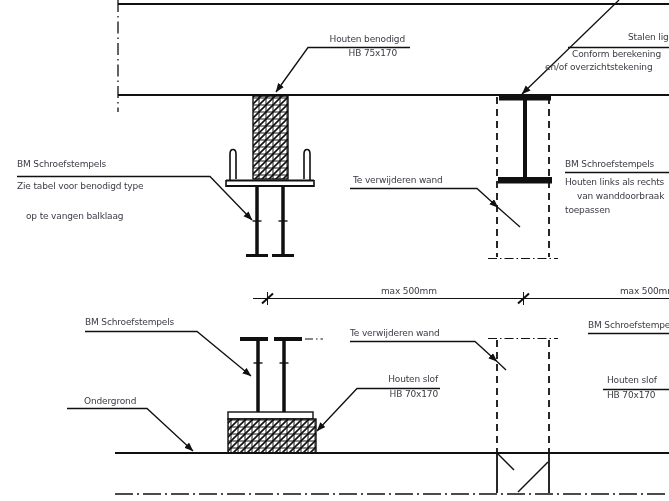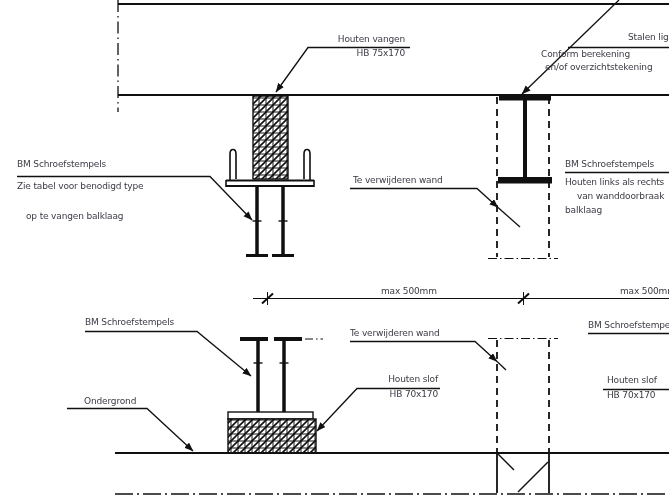--- a/index.html
+++ b/index.html
@@ -126,37 +126,37 @@
       <path d="M85,331.5 H197 L251,376" marker-end="url(#arw)"></path>
       <path d="M350,341.5 H475 L497,361.5" marker-end="url(#arw)"></path>
       <line x1="497" y1="361.5" x2="506" y2="370"></line>
       <path d="M440,388.5 H357 L317,431" marker-end="url(#arw)"></path>
       <path d="M67,408.5 H147 L193,451" marker-end="url(#arw)"></path>
       <line x1="588" y1="333.5" x2="669" y2="333.5"></line>
       <line x1="603" y1="389.5" x2="669" y2="389.5"></line>
     </g>
   </svg>
 
-  <div class="lbl ra" style="left:300px;top:34px;width:105px">Houten vangen</div>
-  <div class="lbl ra" style="left:300px;top:48px;width:105px">HB 75x170</div>
+  <div class="lbl ra" style="left:300px;top:34px;width:105px">Houten benodigd</div>
+  <div class="lbl ra" style="left:292px;top:48px;width:105px">HB 75x170</div>
 
   <div class="lbl" style="left:628px;top:32px">Stalen ligger</div>
-  <div class="lbl" style="left:541px;top:49px">Conform berekening</div>
+  <div class="lbl" style="left:572px;top:49px">Conform berekening</div>
   <div class="lbl" style="left:545px;top:62px">en/of overzichtstekening</div>
 
   <div class="lbl" style="left:17px;top:159px">BM Schroefstempels</div>
   <div class="lbl" style="left:17px;top:181px">Zie tabel voor benodigd type</div>
   <div class="lbl" style="left:26px;top:211px">op te vangen balklaag</div>
 
   <div class="lbl" style="left:353px;top:175px">Te verwijderen wand</div>
 
   <div class="lbl" style="left:565px;top:159px">BM Schroefstempels</div>
   <div class="lbl" style="left:565px;top:177px">Houten links als rechts</div>
   <div class="lbl" style="left:577px;top:191px">van wanddoorbraak</div>
-  <div class="lbl" style="left:565px;top:205px">balklaag</div>
+  <div class="lbl" style="left:565px;top:205px">toepassen</div>
 
   <div class="lbl" style="left:381px;top:286px">max 500mm</div>
   <div class="lbl" style="left:620px;top:286px">max 500mm</div>
 
   <div class="lbl" style="left:85px;top:317px">BM Schroefstempels</div>
 
   <div class="lbl" style="left:350px;top:328px">Te verwijderen wand</div>
 
   <div class="lbl ra" style="left:345px;top:374px;width:93px">Houten slof</div>
   <div class="lbl ra" style="left:345px;top:389px;width:93px">HB 70x170</div>

